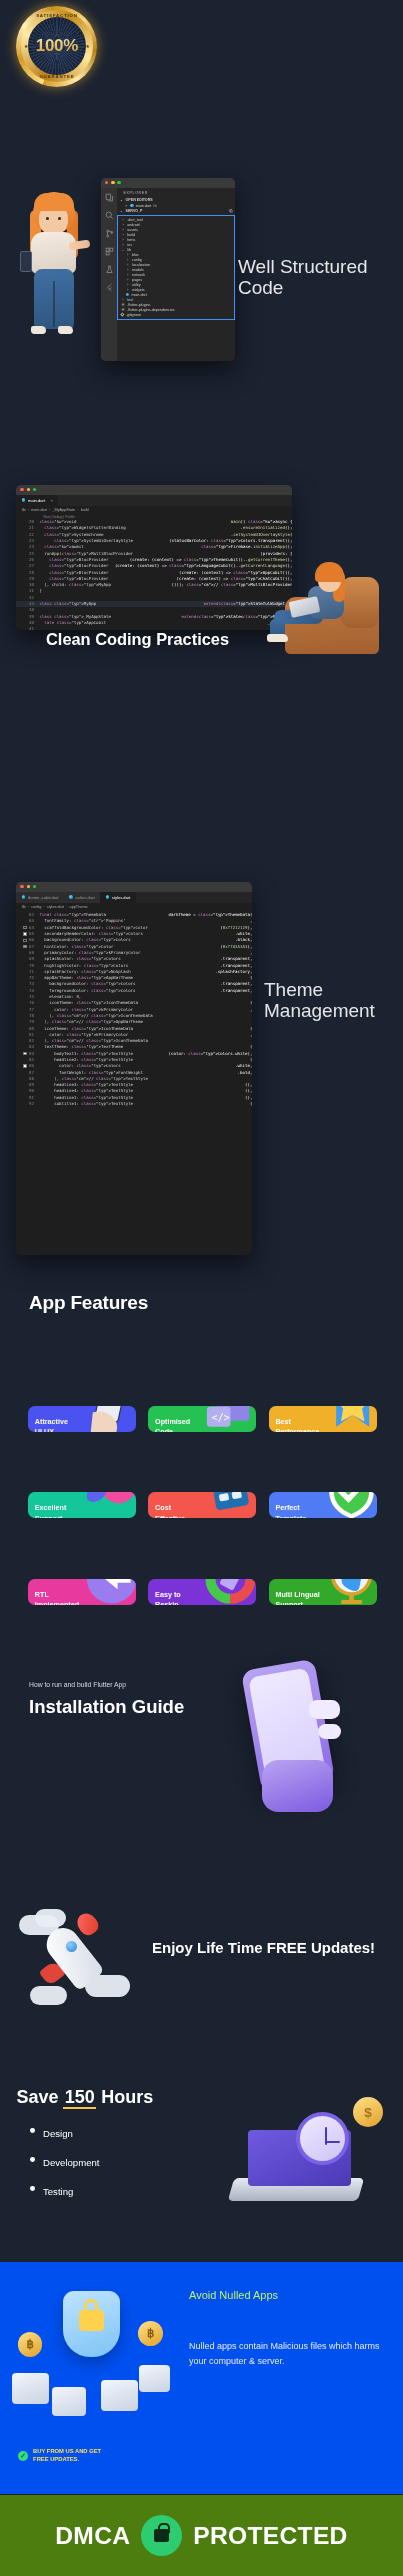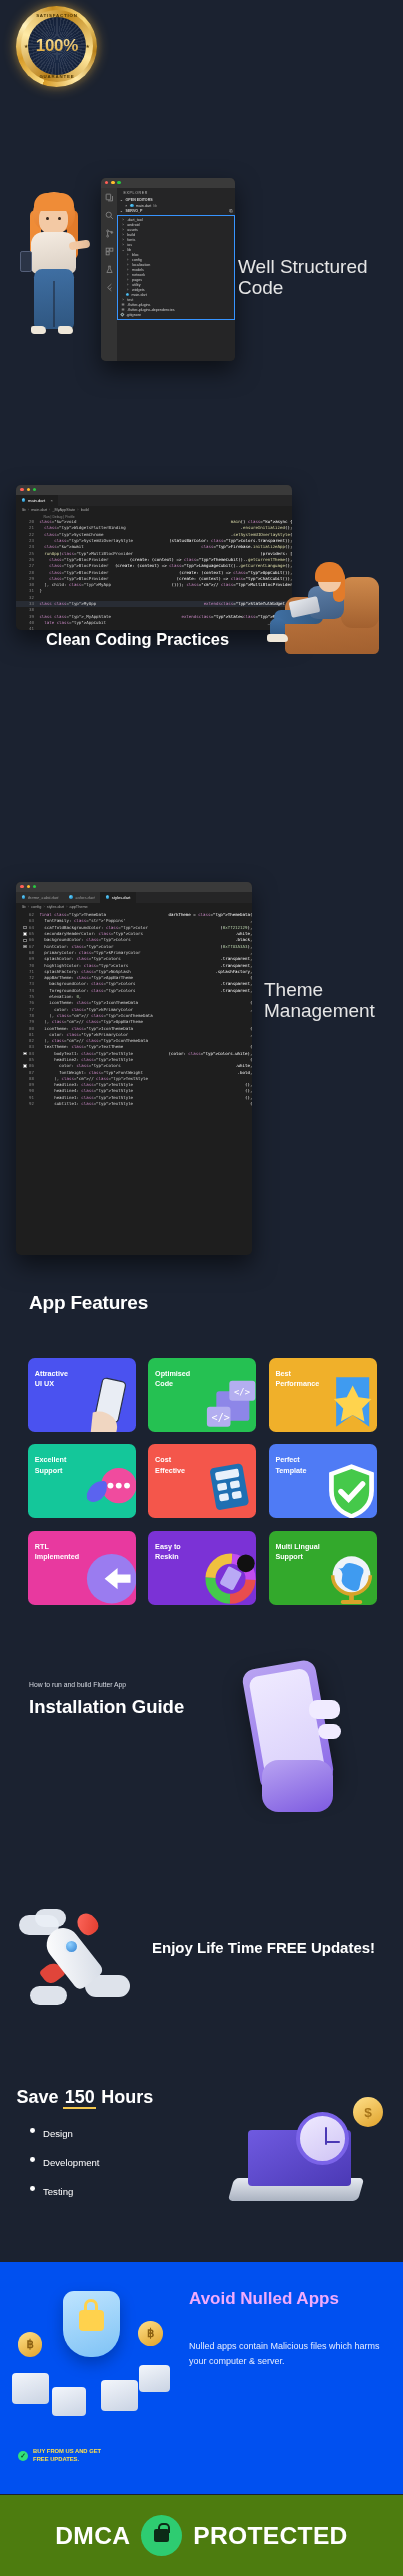--- a/index.html
+++ b/index.html
@@ -140,21 +140,21 @@
   
   #sec-theme{position:absolute;left:0;top:712px;width:403px;height:306px;background:#1b2230;}
   #ide-styles{left:16.4px;top:170px;width:236px;height:373px;}
 
   
   #sec-features{position:absolute;left:0;top:1299px;width:403px;height:355px;background:#1b2230;}
   .big-head{font-size:19px;font-weight:bold;color:#fff;letter-spacing:-0.2px;}
   #features-title{position:absolute;left:29px;top:-6.8px;}
   .grid{position:absolute;left:28px;top:59px;width:347px;
     display:grid;grid-template-columns:repeat(3,108px);grid-auto-rows:74px;gap:12.3px 12.3px;}
-  .fcard{border-radius:6.8px;position:relative;overflow:hidden;padding:11px 0 0 6.8px;}
+  .fcard{border-radius:6.8px;position:relative;overflow:hidden;padding:11px 0 0 6.8px;margin-top:48px;}
   .fcard .lbl{font-size:7.2px;font-weight:bold;line-height:1.42;color:#fff;position:relative;z-index:2;}
   .fico3d{position:absolute;right:-4.1px;bottom:-6.8px;width:59px;height:63px;z-index:1;}
 
   
   #sec-install{position:absolute;left:0;top:1654px;width:403px;height:226px;background:#1b2230;}
   #install-sub{position:absolute;left:29px;top:27px;font-size:6.8px;color:#d7dbe3;}
   #install-head{position:absolute;left:29px;top:42px;width:191px;font-size:18.5px;font-weight:bold;
     line-height:1.14;color:#fff;}
   .phone3d{position:absolute;left:241px;top:9.6px;width:103px;height:149px;}
   .phone-body{position:absolute;left:9.6px;top:0;width:74px;height:123px;border-radius:12.3px;
@@ -196,22 +196,22 @@
     background:linear-gradient(150deg,#6f5ae0,#4b39b5);}
   .clock-face{position:absolute;left:77px;top:15px;width:53px;height:53px;border-radius:50%;
     background:linear-gradient(150deg,#efeaff,#cfc4f5);border:4.8px solid #7a63e8;}
   .clock-hand{position:absolute;background:#4b39b5;border-radius:1.4px;}
   .coin{position:absolute;width:30px;height:30px;border-radius:50%;
     background:linear-gradient(150deg,#ffe08a,#e0a22a);display:flex;align-items:center;justify-content:center;
     font-size:13.7px;color:#a7751a;font-weight:bold;}
 
   
   #sec-nulled{position:absolute;left:0;top:2262px;width:403px;height:232px;background:#0050f0;}
-  #nulled-head{position:absolute;left:189px;top:27px;width:198px;font-size:17px;font-weight:bold;
-    line-height:1.18;color:#f0abfc;}
+  #nulled-head{position:absolute;left:189px;top:27px;width:198px;font-size:11px;font-weight:normal;
+    line-height:1.18;color:#bef264;}
   #nulled-body{position:absolute;left:189px;top:77px;width:195px;font-size:9px;line-height:1.62;color:#e6edff;}
   .nulled-cta{position:absolute;left:18px;top:186px;display:flex;align-items:center;gap:4.8px;}
   .cta-check{width:10.3px;height:10.3px;border-radius:50%;background:#33e07a;color:#064b21;font-size:6.8px;
     display:flex;align-items:center;justify-content:center;font-weight:bold;}
   .cta-text{font-size:5.8px;font-weight:bold;color:#ffe14d;line-height:1.35;}
   .nulled-art{position:absolute;left:12.3px;top:22px;width:171px;height:150px;}
   .shield3d{position:absolute;left:51px;top:6.8px;width:57px;height:66px;border-radius:11px 11px 27px 27px;
     background:linear-gradient(160deg,#bfe5ff,#7ec2f5);box-shadow:0 6.8px 15px rgba(0,0,0,.25);}
   .lock3d{position:absolute;left:67px;top:26px;width:24.6px;height:20.5px;border-radius:4.1px;background:#ffd24d;}
   .lock-sh{position:absolute;left:72px;top:15px;width:13.7px;height:13.7px;border-radius:6.8px 6.8px 0 0;

